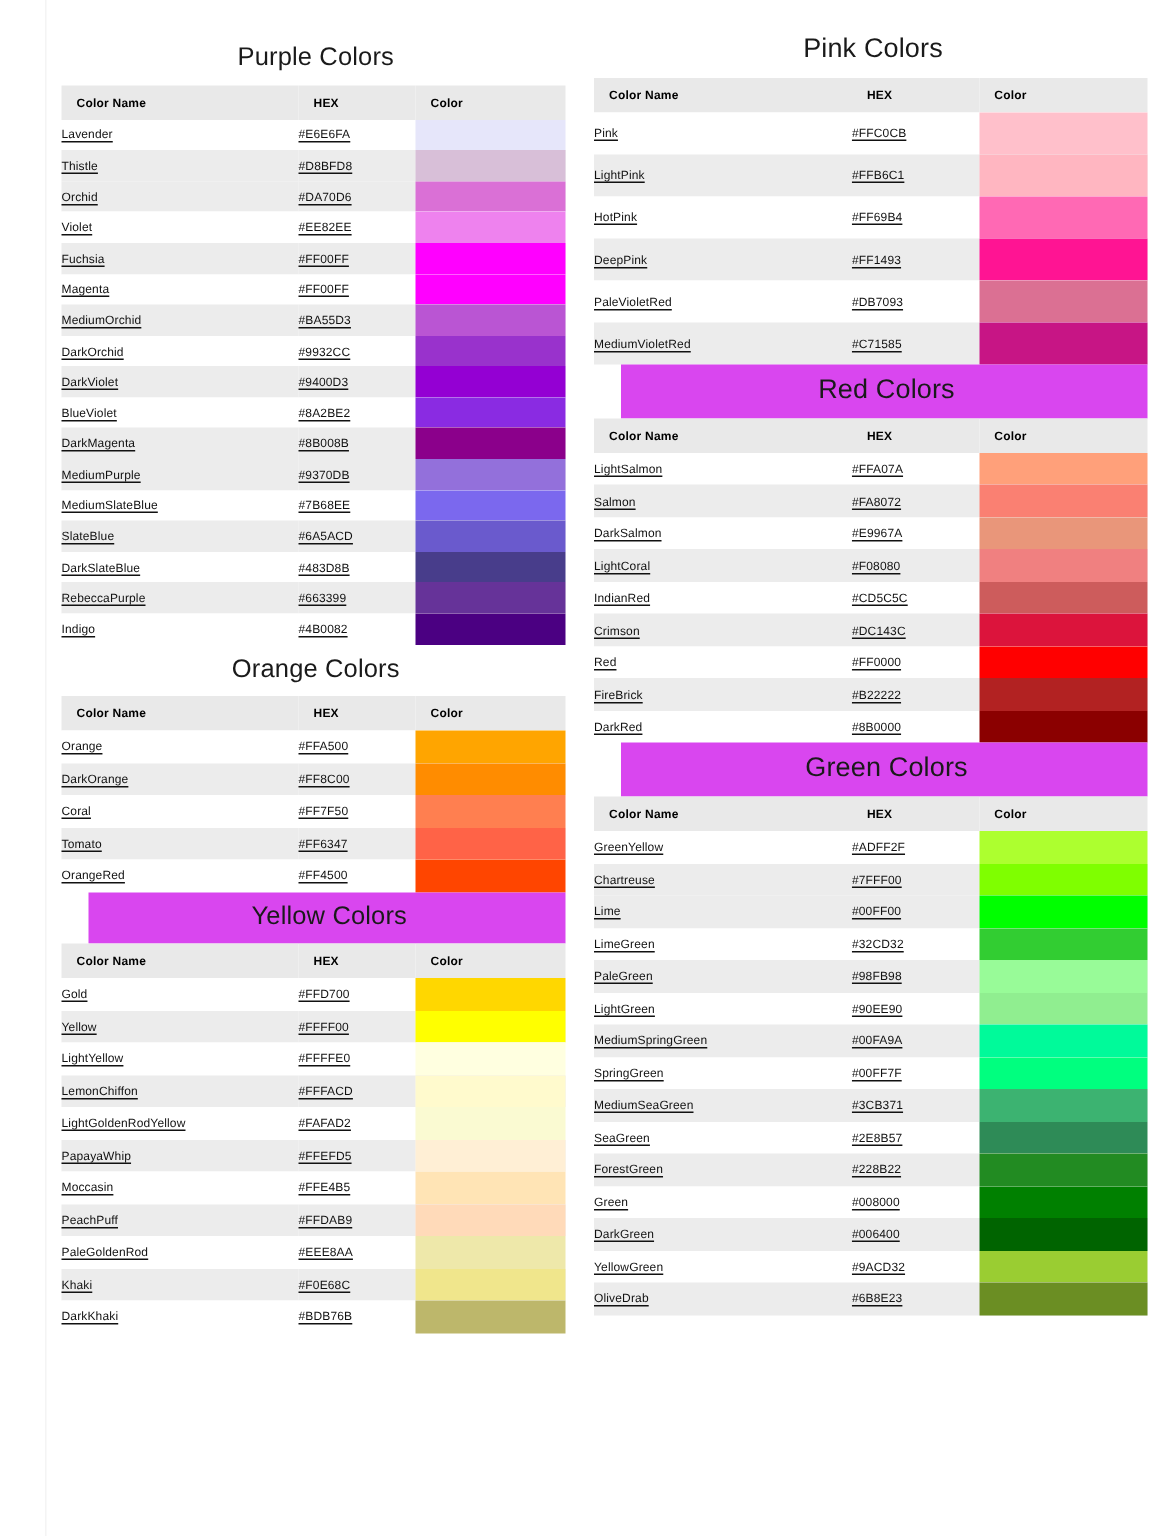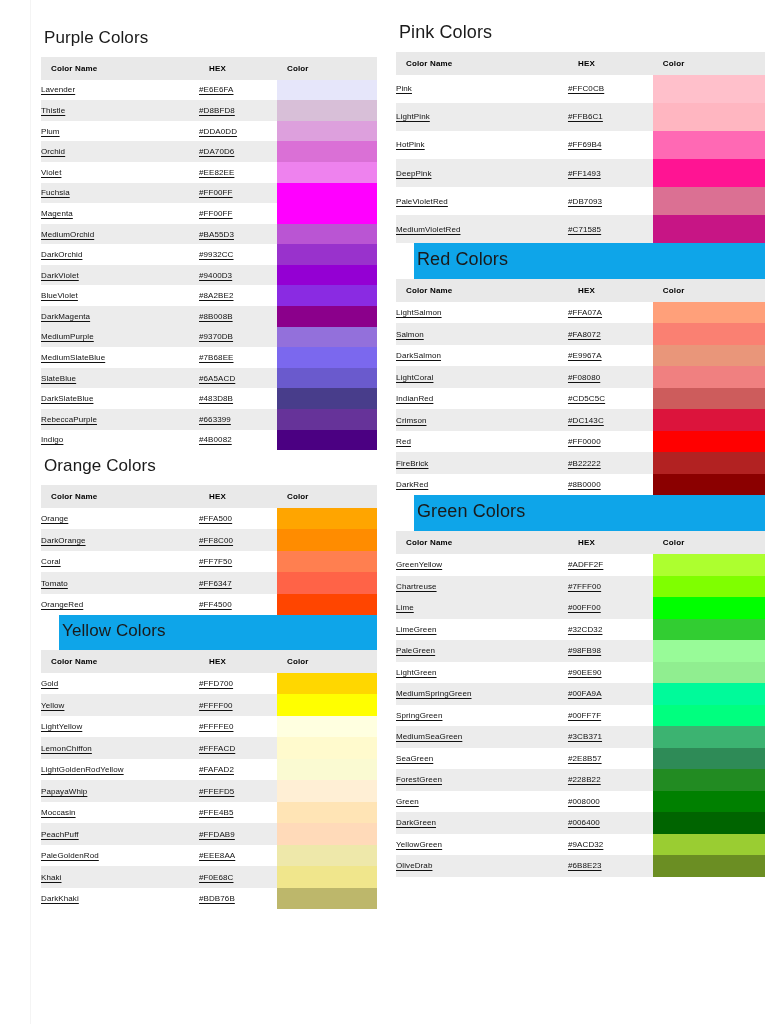--- a/index.html
+++ b/index.html
@@ -48,22 +48,23 @@
 
   .section-title {
     font-size: 17px;
     font-weight: 400;
     color: #1a1a1a;
     letter-spacing: 0.1px;
     line-height: 1.15;
     margin: 0;
     padding: 6px 0 9px 3px;
     white-space: nowrap;
-  }
-  .section-title.banded { background: #0ea5e9; margin-left: 18px; }
+    text-align: center;
+  }
+  .section-title.banded { background: #d946ef; margin-left: 18px; }
   .col-right .section-title { font-size: 18px; }
 
   table.ctable {
     border-collapse: collapse;
     width: 100%;
     table-layout: fixed;
     font-size: 8px;
   }
   table.ctable th {
     background: #e9e9e9;
@@ -143,27 +144,20 @@
                 <td class="chex"><span>#E6E6FA</span></td>
                 <td class="cswatch">
                   <span class="swatch" style="background: rgb(230, 230, 250);"></span>
                 </td>
               </tr>
               <tr class="zebra">
                 <td class="cname"><span>Thistle</span></td>
                 <td class="chex"><span>#D8BFD8</span></td>
                 <td class="cswatch">
                   <span class="swatch" style="background: rgb(216, 191, 216);"></span>
-                </td>
-              </tr>
-              <tr class="plain">
-                <td class="cname"><span>Plum</span></td>
-                <td class="chex"><span>#DDA0DD</span></td>
-                <td class="cswatch">
-                  <span class="swatch" style="background: rgb(221, 160, 221);"></span>
                 </td>
               </tr>
               <tr class="zebra">
                 <td class="cname"><span>Orchid</span></td>
                 <td class="chex"><span>#DA70D6</span></td>
                 <td class="cswatch">
                   <span class="swatch" style="background: rgb(218, 112, 214);"></span>
                 </td>
               </tr>
               <tr class="plain">

